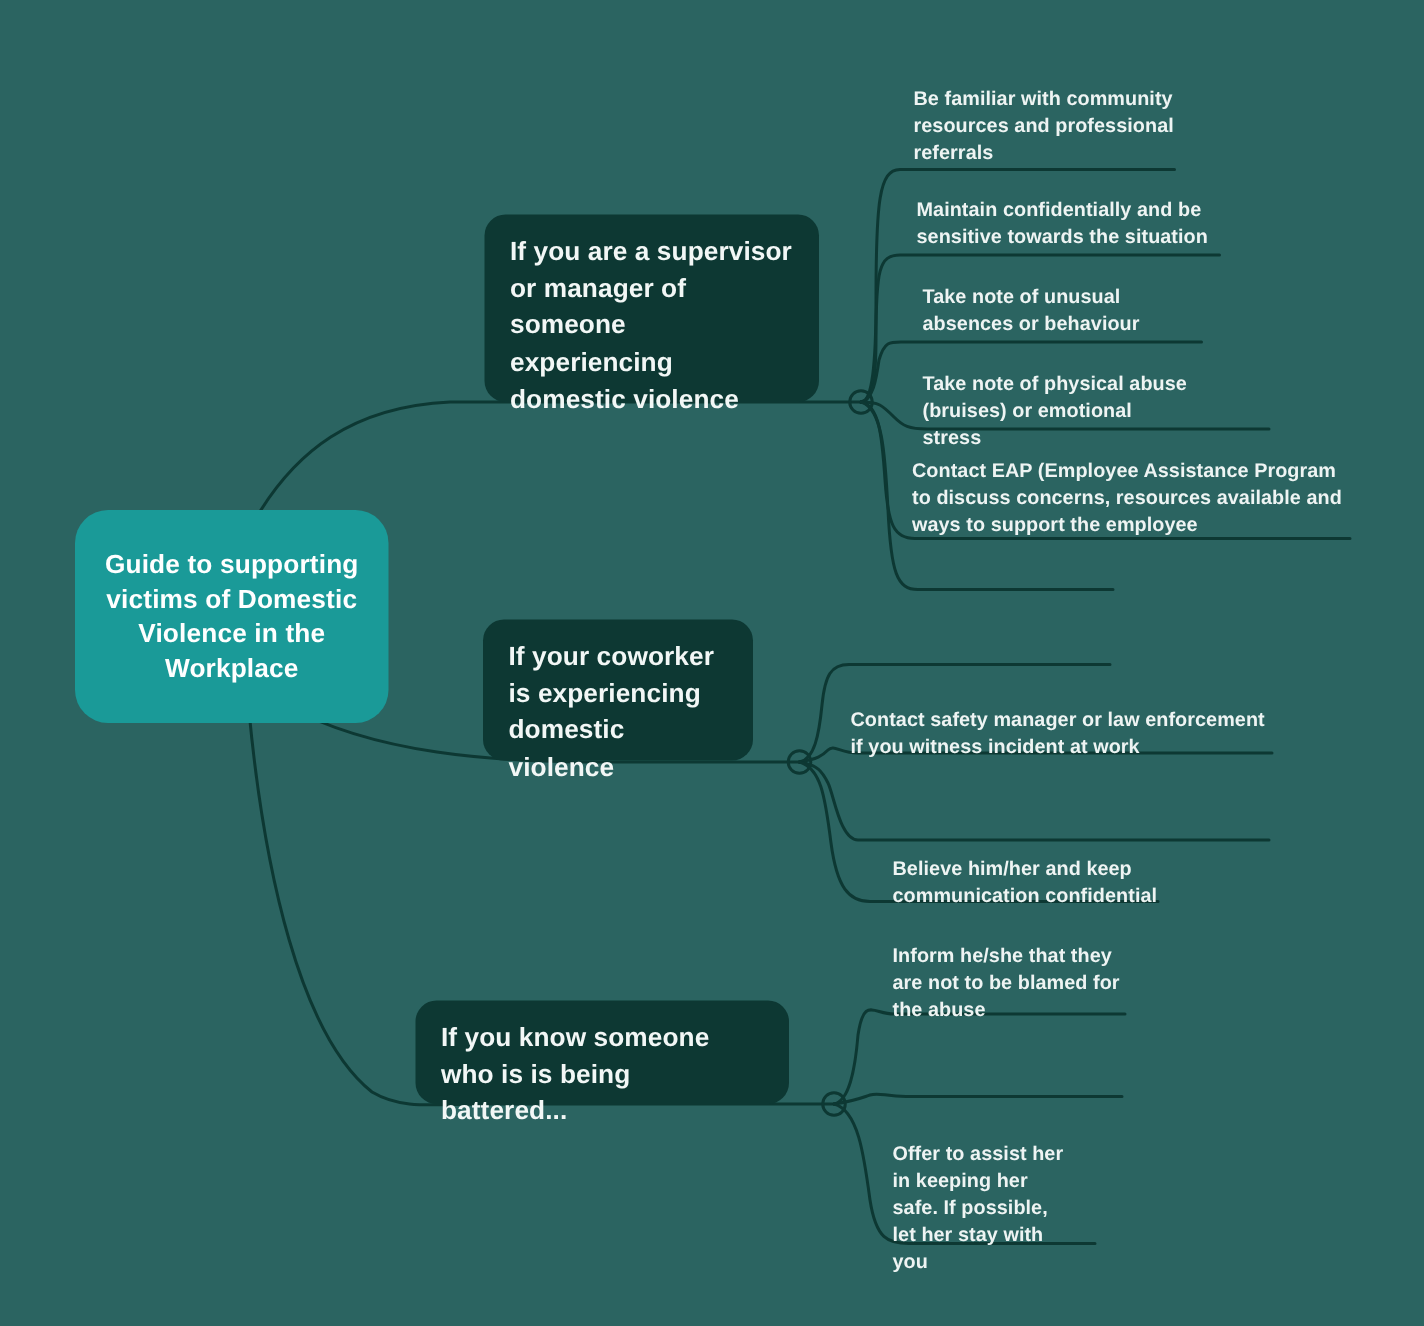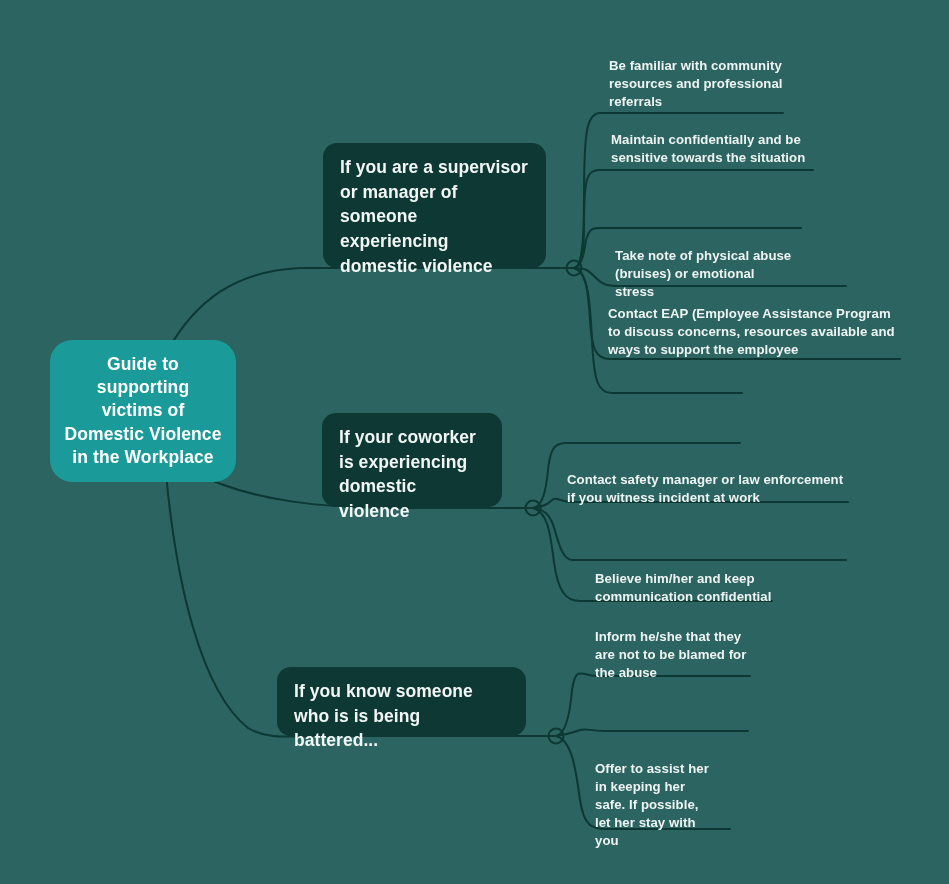--- a/index.html
+++ b/index.html
@@ -93,36 +93,39 @@
       <path d="M533,508 C545,506 548,504 552,500 C556,496 560,502 572,502 L848,502"></path>
       <path d="M533,508 C545,510 548,514 552,522 C556,530 560,560 572,560 L846,560"></path>
       <path d="M533,508 C547,512 550,530 554,562 C558,592 566,601 580,601 L772,601"></path>
 
       <path d="M556,736 C566,734 570,714 572,690 C576,664 582,676 596,676 L750,676"></path>
       <path d="M556,736 C570,734 574,732 580,730 C586,728 590,731 604,731 L748,731"></path>
       <path d="M556,736 C572,740 576,770 580,800 C584,826 592,829 606,829 L730,829"></path>
     </g>
   </svg>
 
-  <div class="node root" style="left:50px; top:340px; width:186px; height:142px;">
+  <div class="node root" style="left:50px; top:340px; width:209px; height:142px;">
     <span>Guide to supporting victims of Domestic Violence in the Workplace</span>
   </div>
 
   <div class="node branch" style="left:323px; top:143px; width:223px; height:125px;">
     <span>If you are a supervisor or manager of someone experiencing domestic violence</span>
   </div>
 
   <div class="node leaf" style="left:611px; top:131px; width:200px;">
     <span>Maintain confidentially and be sensitive towards the situation</span>
   </div>
 
   <div class="node leaf" style="left:609px; top:57px; width:190px;">
     <span>Be familiar with community resources and professional referrals</span>
   </div>
 
+  <div class="node leaf" style="left:615px; top:189px; width:180px;">
+    <span>Take note of unusual absences or behaviour</span>
+  </div>
 
   <div class="node leaf" style="left:615px; top:247px; width:180px;">
     <span>Take note of physical abuse (bruises) or emotional stress</span>
   </div>
 
   <div class="node leaf" style="left:608px; top:305px; width:288px;">
     <span>Contact EAP (Employee Assistance Program to discuss concerns, resources available and ways to support the employee</span>
   </div>
 
 

